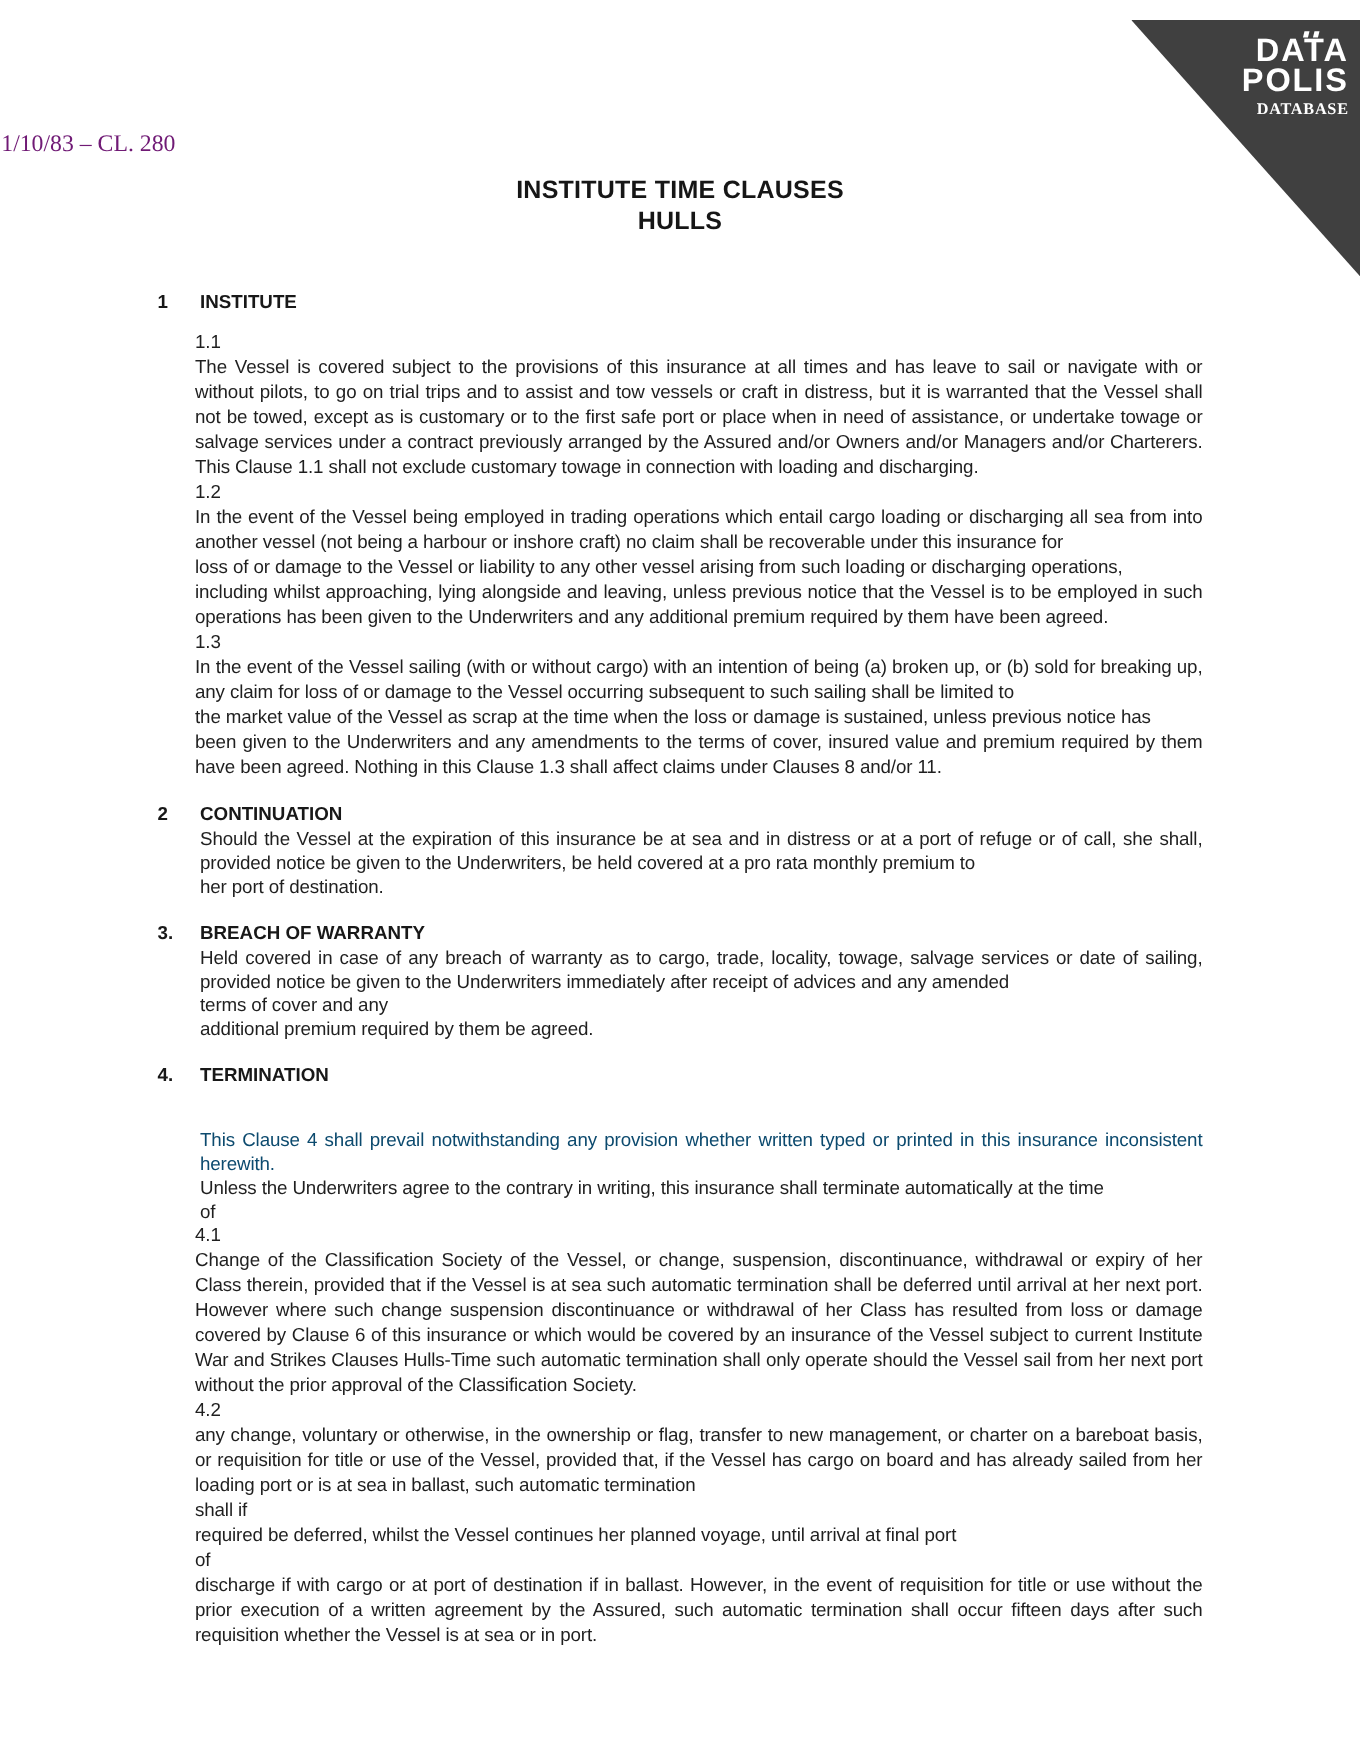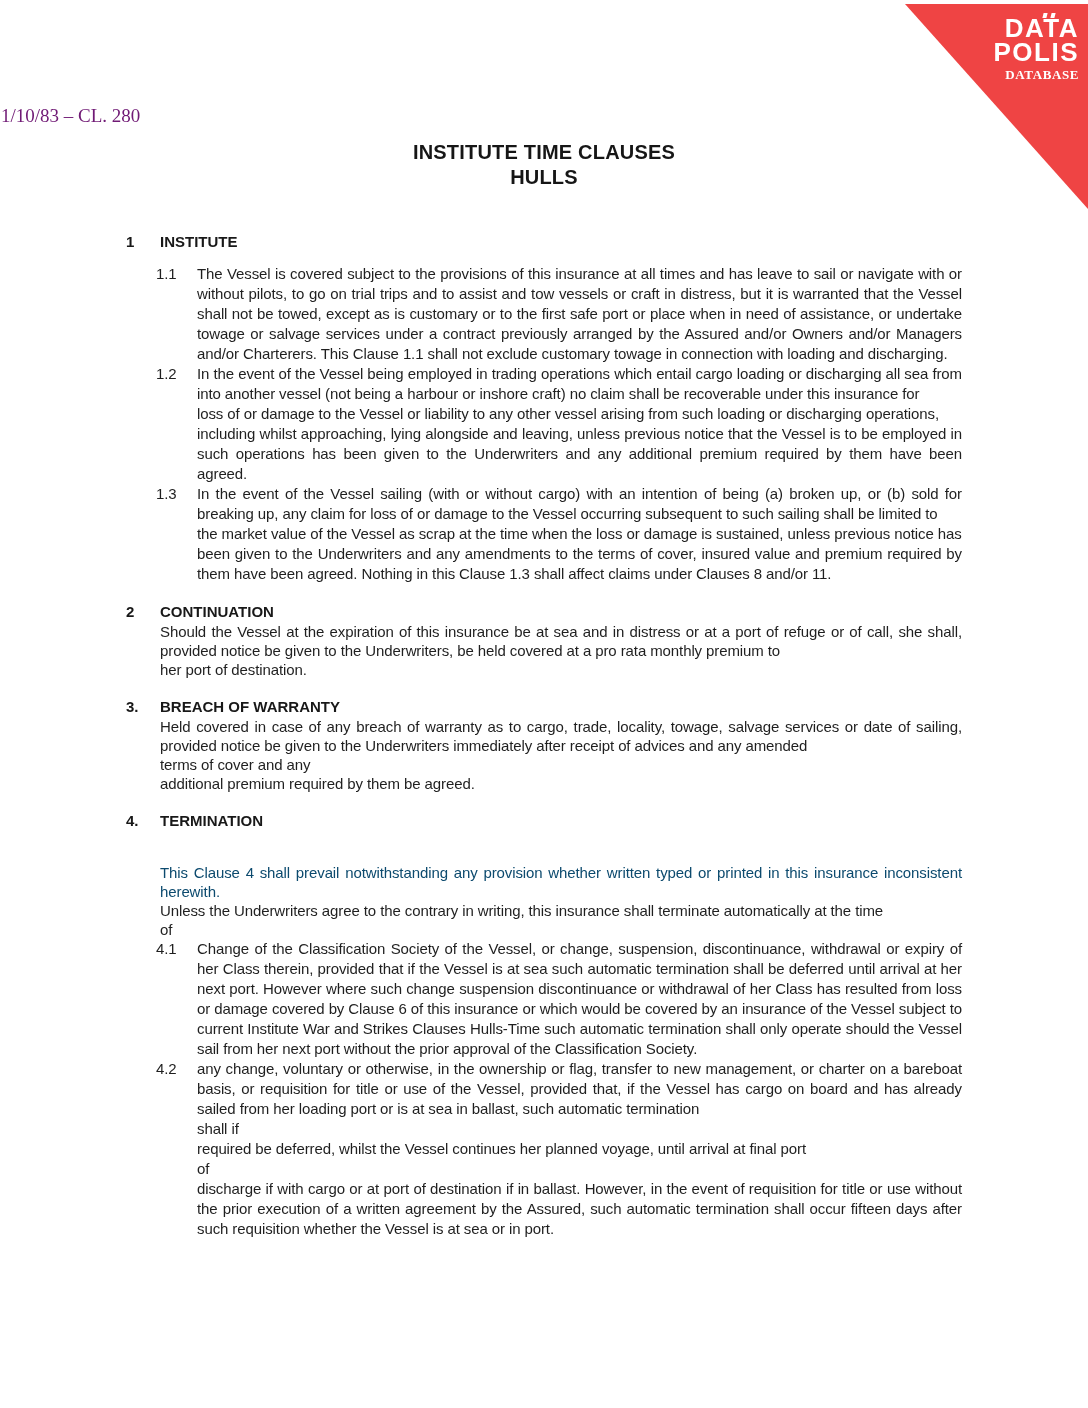--- a/index.html
+++ b/index.html
@@ -10,23 +10,23 @@
     box-sizing: border-box;
     padding-top: 106px;
     background: #ffffff;
     overflow: hidden;
     font-family: "Liberation Sans", sans-serif;
     color: #1f1f1f;
   }
 
   
   .logo {
-    position: absolute; top: 4px; right: 0;
+    position: absolute; top: 16px; right: 0;
     width: 183px; height: 205px;
-    background: #ef4444;
+    background: #404040;
     clip-path: polygon(0 0, 100% 0, 100% 100%);
   }
   .logo-text {
     position: absolute; top: 12px; right: 9px;
     text-align: right; color: #ffffff; line-height: 1;
   }
   .logo-big {
     font-size: 26px; line-height: 24px; font-weight: 700;
     letter-spacing: 1.5px; white-space: nowrap;
   }
@@ -65,21 +65,21 @@
 
   .sec-body, .cl-text, .cl-num {
     font-size: 15px; line-height: 19px; letter-spacing: -0.1px;
   }
   .sec-body {
     margin: 0 0 0 34px;
     text-align: justify; white-space: pre-line;
   }
   .sec-body.bold { font-weight: 400; color: #0c4a6e; margin-top: 32px; }
 
-  .clause { display: flex; margin-left: 30px; }
+  .clause { display: flex; margin-left: 30px; flex-direction: column; }
   .clause.gap-top { margin-top: 12px; }
   .cl-num { width: 41px; flex: none; line-height: 20px; }
   .cl-text {
     flex: 1; margin: 0;
     line-height: 20px;
     text-align: justify; white-space: pre-line;
   }
 </style>
 </head>
 <body>

